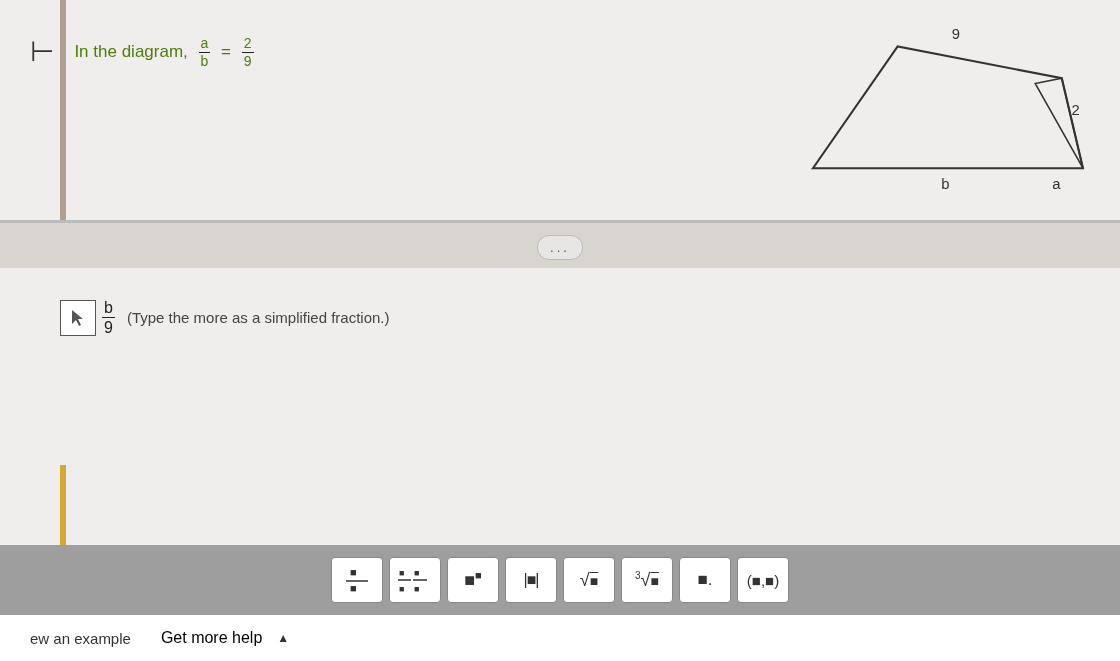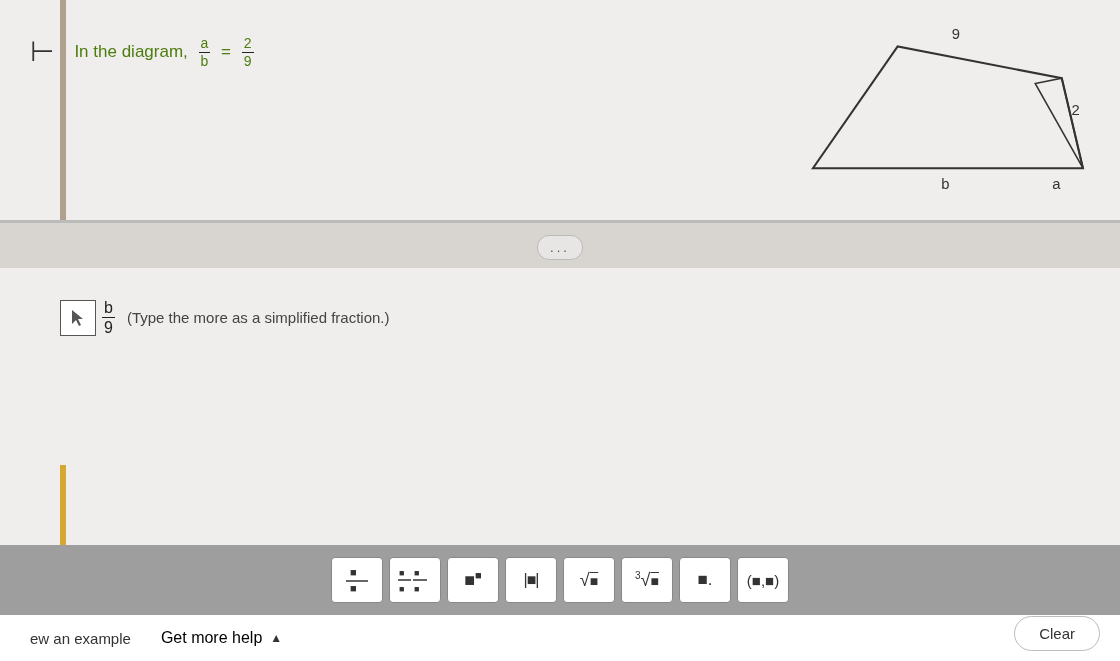--- a/index.html
+++ b/index.html
@@ -166,21 +166,21 @@
 
     .bottom-link {
       font-size: 15px;
       color: #333;
       cursor: pointer;
       margin-right: 30px;
     }
     .get-more-help {
       display: flex;
       align-items: center;
-      gap: 8px;
+      gap: 15px;
     }
     .arrow-up {
       font-size: 12px;
       color: #333;
     }
 
     .clear-button {
       position: absolute;
       right: 20px;
       bottom: 10px;
@@ -337,18 +337,15 @@
       <span style="font-size:15px;">(■,■)</span>
     </div>
   </div>
 
   <div class="bottom-bar">
     <span class="bottom-link">ew an example</span>
     <div class="get-more-help">
       <span>Get more help</span>
       <span class="arrow-up">▲</span>
     </div>
-    <button class="clear-button">
-      <span>Clear</span>
-    </button>
   </div>
 
 </div>
 
 </body></html>

